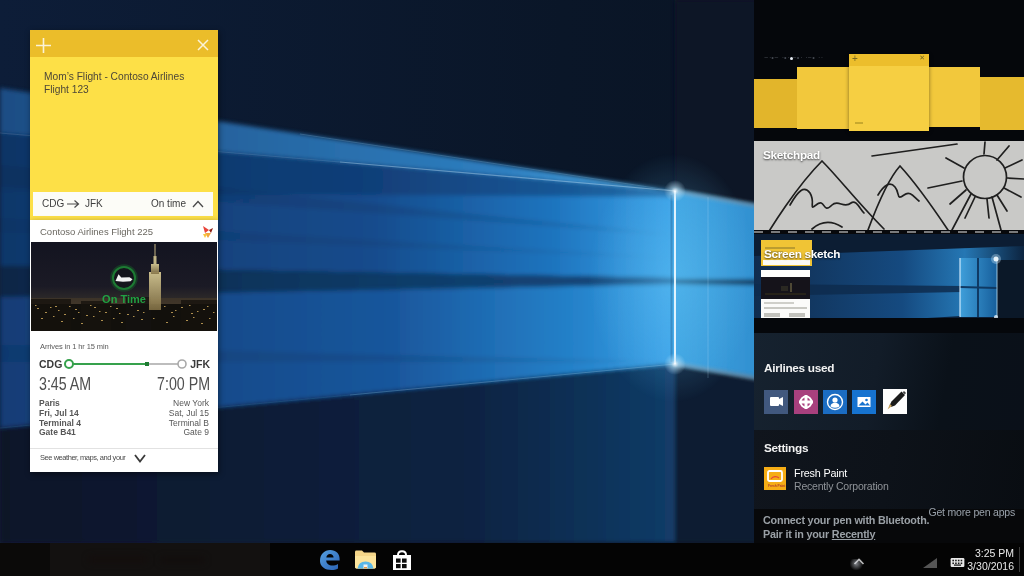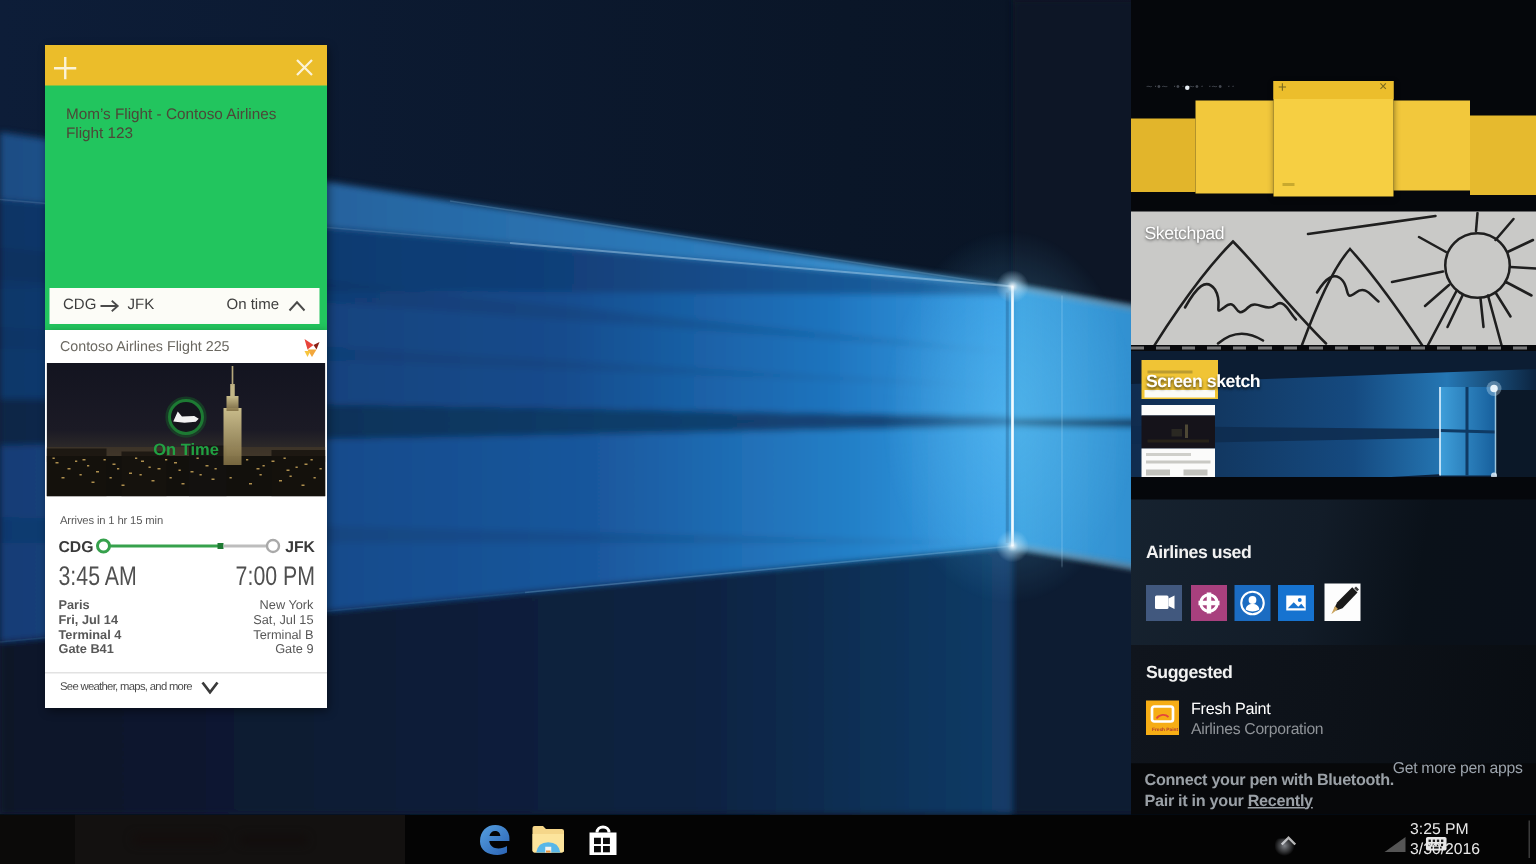--- a/index.html
+++ b/index.html
@@ -102,21 +102,21 @@
   <line x1="675" y1="191" x2="760" y2="206" stroke="#eaf7ff" stroke-width="1.5" opacity="0.9" filter="url(#soft)"></line>
   <line x1="675" y1="364" x2="760" y2="379" stroke="#eaf7ff" stroke-width="1.5" opacity="0.9" filter="url(#soft)"></line>
   <line x1="675" y1="191" x2="675" y2="364" stroke="#8fd8ff" stroke-width="5" opacity="0.5" filter="url(#soft3)"></line>
   <line x1="671.5" y1="195" x2="671.5" y2="362" stroke="#0d3358" stroke-width="2" opacity="0.25"></line>
   <line x1="675" y1="191" x2="675" y2="364" stroke="#f2fbff" stroke-width="1.8"></line>
 
   <circle cx="675" cy="191" r="11" fill="url(#cornerGlow)"></circle>
   <circle cx="675" cy="364" r="11" fill="url(#cornerGlow)"></circle>
 </svg>
 
-<div class="abs" style="left:30px;top:30px;width:188px;height:190px;background:#22c55e;box-shadow:1px 2px 6px rgba(0,0,0,0.45);">
+<div class="abs" style="left:30px;top:30px;width:188px;height:190px;background:#fde047;box-shadow:1px 2px 6px rgba(0,0,0,0.45);">
   <div class="abs" style="left:0;top:0;width:188px;height:27px;background:#ebbd2a;"></div>
   <svg class="abs" style="left:6px;top:8px;" width="15" height="15" viewBox="0 0 15 15">
       <path d="M7.5 0 V15 M0 7.5 H15" stroke="#fbf3d7" stroke-width="1.6"></path>
     </svg>
   <svg class="abs" style="left:167px;top:9px;" width="12" height="12" viewBox="0 0 12 12">
       <path d="M1 1 L11 11 M11 1 L1 11" stroke="#fbf3d7" stroke-width="1.5"></path>
     </svg>
   <div class="abs" style="left:14px;top:41px;width:165px;font-size:10.2px;line-height:12.5px;color:#4d4738;">Mom’s Flight - Contoso Airlines Flight 123</div>
   <div class="abs" style="left:3px;top:162px;width:180px;height:24px;background:#fcfcf7;color:#3e3e3e;font-size:10px;line-height:24px;">
     <span style="margin-left:9px;">CDG</span>
@@ -245,21 +245,21 @@
   </div>
   <div class="abs" style="left:9px;top:154px;font-size:18px;color:#4f4f4f;transform:scaleX(0.79);transform-origin:left top;">3:45 AM</div>
   <div class="abs" style="right:8px;top:154px;font-size:18px;color:#4f4f4f;transform:scaleX(0.79);transform-origin:right top;">7:00 PM</div>
   <div class="abs" style="left:9px;top:179px;width:170px;font-size:8.5px;line-height:9.8px;color:#575757;font-weight:bold;">
     Paris<br>Fri, Jul 14<br>Terminal 4<br>Gate B41
   </div>
   <div class="abs" style="left:9px;top:179px;width:170px;font-size:8.5px;line-height:9.8px;color:#575757;text-align:right;">
     New York<br>Sat, Jul 15<br>Terminal B<br>Gate 9
   </div>
   <div class="abs" style="left:0;top:228px;width:188px;border-top:1px solid #e2e2e2;"></div>
-  <div class="abs" style="left:10px;top:233px;font-size:7.5px;letter-spacing:-0.45px;color:#4a4a4a;">See weather, maps, and more</div>
+  <div class="abs" style="left:10px;top:233px;font-size:7.5px;letter-spacing:-0.45px;color:#4a4a4a;">See weather, maps, and your</div>
   <svg class="abs" style="left:104px;top:234px;" width="12" height="9" viewBox="0 0 12 9">
       <path d="M1 1 L6 7.5 L11 1" stroke="#3a3a3a" stroke-width="1.8" fill="none"></path>
     </svg>
 </div>
 
 <div class="abs" style="left:754px;top:0;width:270px;height:543px;background:#05070b;overflow:hidden;">
 
   <div class="abs" style="left:0;top:333px;width:270px;height:97px;background:linear-gradient(100deg,#16222f 0%,#121c28 45%,#0a1119 70%,#0a1019 100%);"></div>
   <div class="abs" style="left:0;top:430px;width:270px;height:79px;background:linear-gradient(100deg,#10151d 0%,#0d1219 50%,#090d12 100%);"></div>
   <div class="abs" style="left:0;top:509px;width:270px;height:34px;background:#07080a;"></div>
@@ -300,21 +300,21 @@
         <path d="M243 54 L253 70"></path>
         <path d="M233 58 L235 77"></path>
         <path d="M221 56 L211 77"></path>
         <path d="M212 49 L196 63"></path>
         <path d="M208 40 L174 47"></path>
         <path d="M210 27 L192 17"></path>
         <path d="M217 53 L198 89"></path>
         <path d="M238 56 L247 89"></path>
       </g>
     </svg>
-    <div class="abs" style="left:9px;top:7px;font-size:11.8px;letter-spacing:-0.3px;font-weight:normal;color:#ffffff;text-shadow:0 1px 2px rgba(0,0,0,0.7);">Sketchpad</div>
+    <div class="abs" style="left:9px;top:7px;font-size:11.8px;letter-spacing:-0.3px;font-weight:bold;color:#ffffff;text-shadow:0 1px 2px rgba(0,0,0,0.7);">Sketchpad</div>
   </div>
 
   <div class="abs" style="left:0;top:230px;width:270px;height:4px;background:#08090c;">
     <div style="height:2px;margin-top:1px;background:repeating-linear-gradient(90deg,rgba(215,215,215,0.55) 0,rgba(215,215,215,0.55) 9px,transparent 9px,transparent 17px);"></div>
   </div>
 
   <div class="abs" style="left:0;top:234px;width:270px;height:84px;overflow:hidden;">
     <svg class="abs" style="left:0;top:0" width="270" height="99" viewBox="0 0 270 99">
       <defs>
         <linearGradient id="mwp" x1="0" y1="0" x2="1" y2="0">
@@ -405,30 +405,30 @@
       </svg>
   </div>
   <div class="abs" style="left:129px;top:389px;width:24px;height:25px;background:#fdfdfd;">
     <svg width="24" height="25" viewBox="0 0 24 25">
       <path d="M18.5 2.5 L22 6 L12 16.5 L8 18 L6.5 16.5 L8.5 12.5 Z" fill="#1a1a1a"></path>
       <path d="M9 17 L7 15 L4.5 20.5 Z" fill="#caa35c"></path>
       <path d="M21 2 L23 4 L21.8 5.2 L19.8 3.2 Z" fill="#3a3a3a"></path>
     </svg>
   </div>
 
-  <div class="abs" style="left:10px;top:441px;font-size:11.8px;letter-spacing:-0.3px;font-weight:bold;color:#f2f2f2;">Suggested</div>
+  <div class="abs" style="left:10px;top:441px;font-size:11.8px;letter-spacing:-0.3px;font-weight:bold;color:#f2f2f2;">Settings</div>
   <div class="abs" style="left:10px;top:467px;width:22px;height:23px;background:#f6ad15;">
     <svg width="22" height="23" viewBox="0 0 22 23">
       <rect x="4" y="4" width="14" height="10" rx="1.5" fill="none" stroke="#fff" stroke-width="1.8"></rect>
       <path d="M7 12 c2-3 6-3 8-1" stroke="#e5473a" stroke-width="1.2" fill="none"></path>
       <text x="4" y="20" font-size="3.2" fill="#b03a2e" font-weight="bold">Fresh Paint</text>
     </svg>
   </div>
   <div class="abs" style="left:40px;top:467px;font-size:10.8px;letter-spacing:-0.2px;color:#ffffff;">Fresh Paint</div>
-  <div class="abs" style="left:40px;top:480px;font-size:10.5px;letter-spacing:-0.2px;color:#8f9398;">Airlines Corporation</div>
+  <div class="abs" style="left:40px;top:480px;font-size:10.5px;letter-spacing:-0.2px;color:#8f9398;">Recently Corporation</div>
   <div class="abs" style="right:9px;top:469px;font-size:10.5px;letter-spacing:-0.2px;color:#9aa2ab;margin-top:37px;">Get more pen apps</div>
 
   <div class="abs" style="left:9px;top:514px;font-size:10.8px;letter-spacing:-0.2px;line-height:13.5px;color:#9aa0a6;font-weight:bold;">Connect your pen with Bluetooth.<br>Pair it in your <span style="text-decoration:underline;">Recently</span></div>
 </div>
 
 <div class="abs" id="taskbar" style="left:0;top:543px;width:1024px;height:33px;background:#040404;">
   <div class="abs" style="left:50px;top:0;width:220px;height:33px;background:#131110;"></div>
     <div class="abs" style="left:0;top:0;width:50px;height:33px;background:#0b0a09;"></div>
   <div class="abs" style="left:88px;top:13px;width:60px;height:7px;background:#140e0d;border-radius:4px;filter:blur(3px);"></div>
   <div class="abs" style="left:160px;top:14px;width:45px;height:6px;background:#120d0c;border-radius:4px;filter:blur(3px);"></div>
@@ -478,15 +478,15 @@
         <rect x="6.5" y="3" width="2" height="2"></rect>
         <rect x="10" y="3" width="2" height="2"></rect>
         <rect x="13.5" y="3" width="2" height="2"></rect>
       <rect x="3" y="6.5" width="2" height="2"></rect>
         <rect x="6.5" y="6.5" width="2" height="2"></rect>
         <rect x="10" y="6.5" width="2" height="2"></rect>
         <rect x="13.5" y="6.5" width="2" height="2"></rect>
       <rect x="5" y="9" width="9" height="1.6"></rect>
     </g>
   </svg>
-  <div class="abs" style="left:940px;top:4px;width:74px;height:26px;color:#e9e9e9;font-size:10.5px;line-height:13px;text-align:left;">3:25 PM<br>3/30/2016</div>
+  <div class="abs" style="left:940px;top:4px;width:74px;height:26px;color:#e9e9e9;font-size:10.5px;line-height:13px;text-align:right;">3:25 PM<br>3/30/2016</div>
   <div class="abs" style="left:1019px;top:4px;width:1px;height:25px;background:#3a3a3a;"></div>
 </div>
 
 </body></html>

